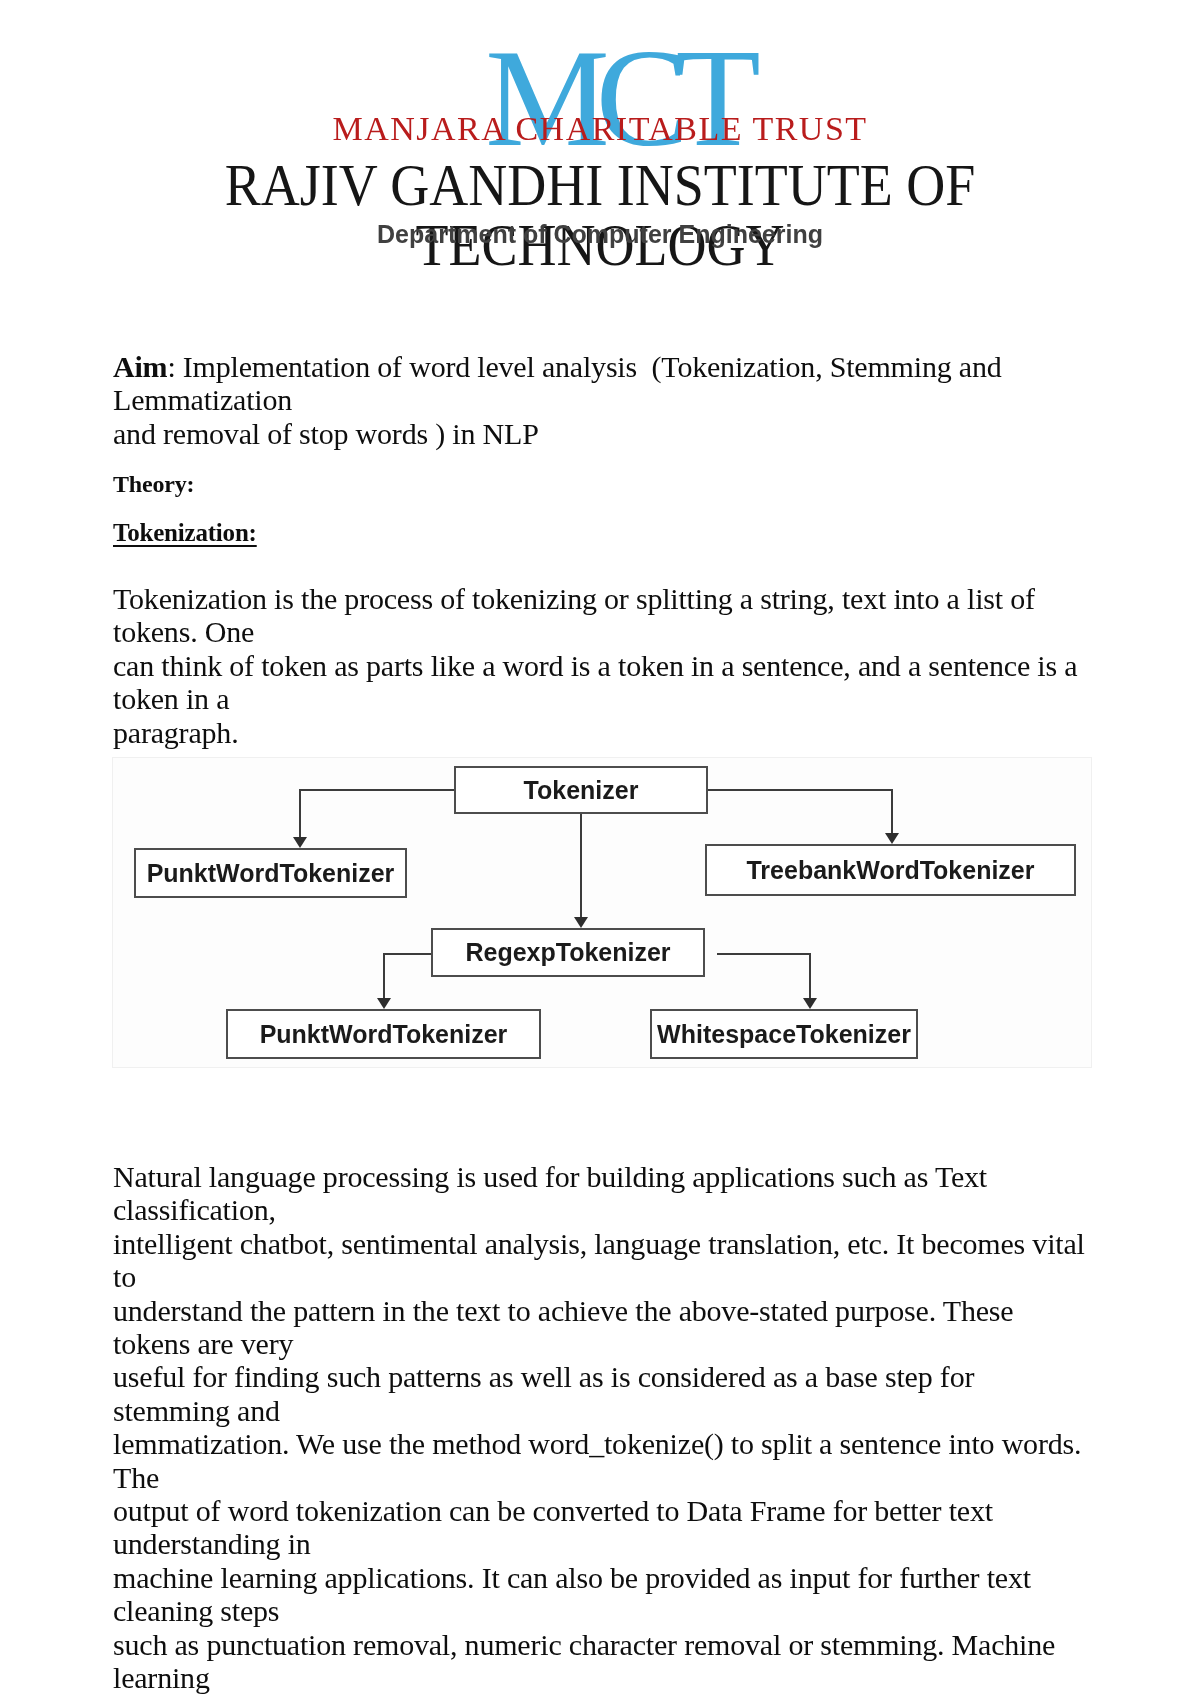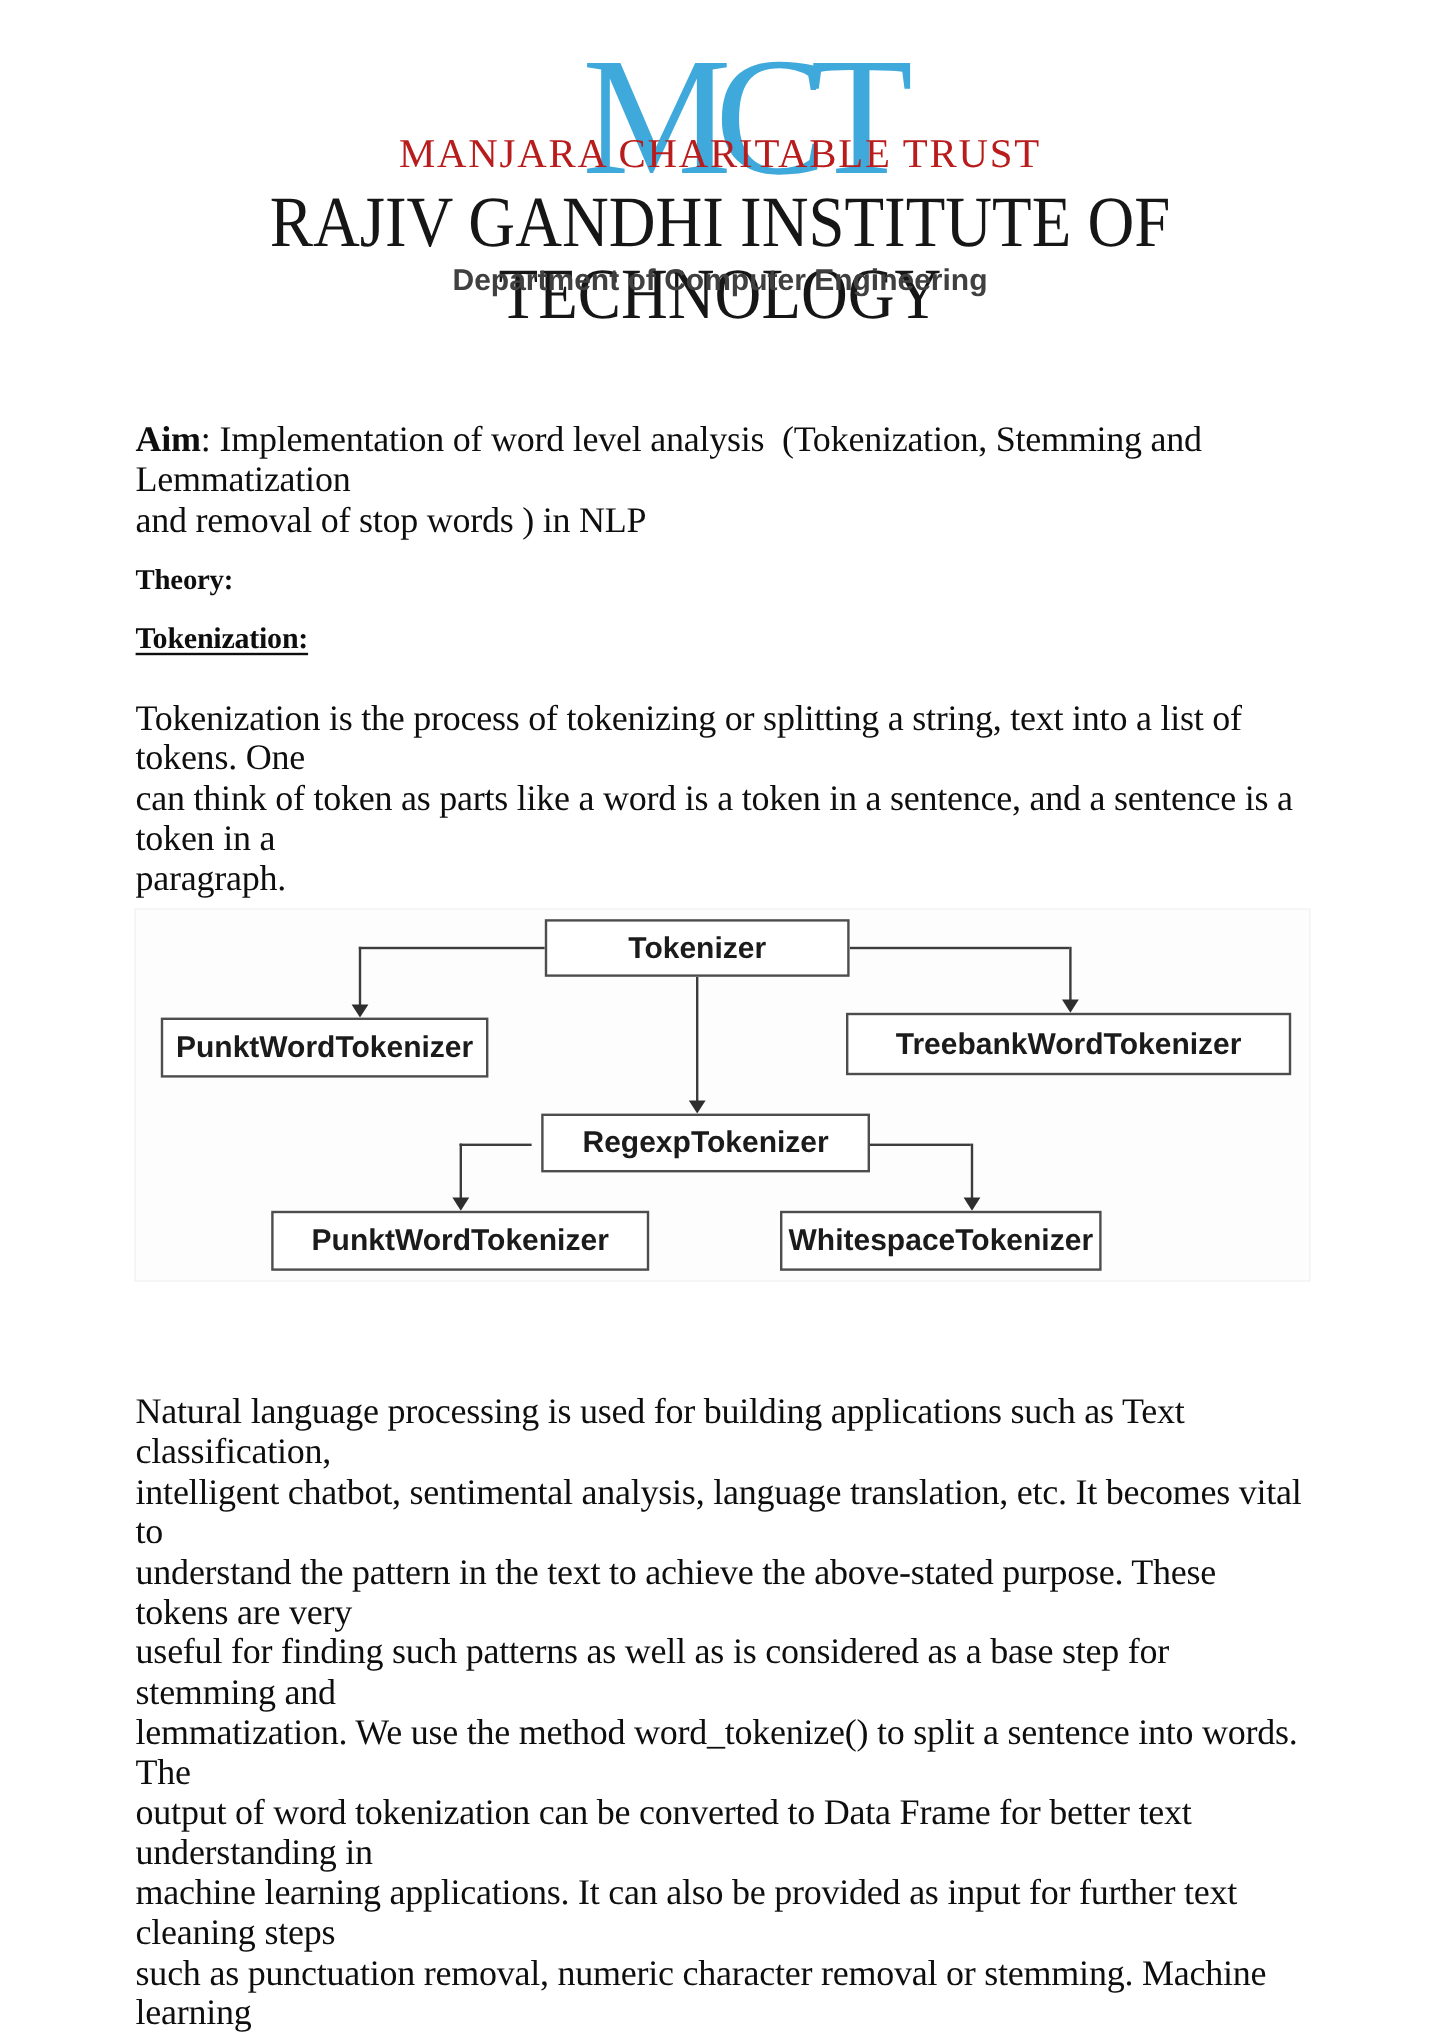--- a/index.html
+++ b/index.html
@@ -94,21 +94,21 @@
     justify-content:center;
     font-family:"Liberation Sans", sans-serif;
     font-weight:bold;
     font-size:25px;
     color:#1b1b1b;
     white-space:nowrap;
   }
   .n-tokenizer {left:341px;top:8px;  width:254px;height:48px;}
   .n-punkt     {left:21px; top:90px; width:273px;height:50px;}
   .n-treebank  {left:592px;top:86px; width:371px;height:52px;}
-  .n-regexp    {left:338px;top:170px;width:274px;height:49px;}
+  .n-regexp    {left:318px;top:170px;width:274px;height:49px;}
   .n-wordpunct {left:113px;top:251px;width:315px;height:50px;}
   .n-whitespace{left:537px;top:251px;width:268px;height:50px;}
   .dline{position:absolute;background:#3c3c3c;}
   .arrow{
     position:absolute;width:0;height:0;
     border-left:7px solid transparent;
     border-right:7px solid transparent;
     border-top:11px solid #2e2e2e;
   }
   .l-h1{left:186px;top:31px;width:155px;height:2px;}

